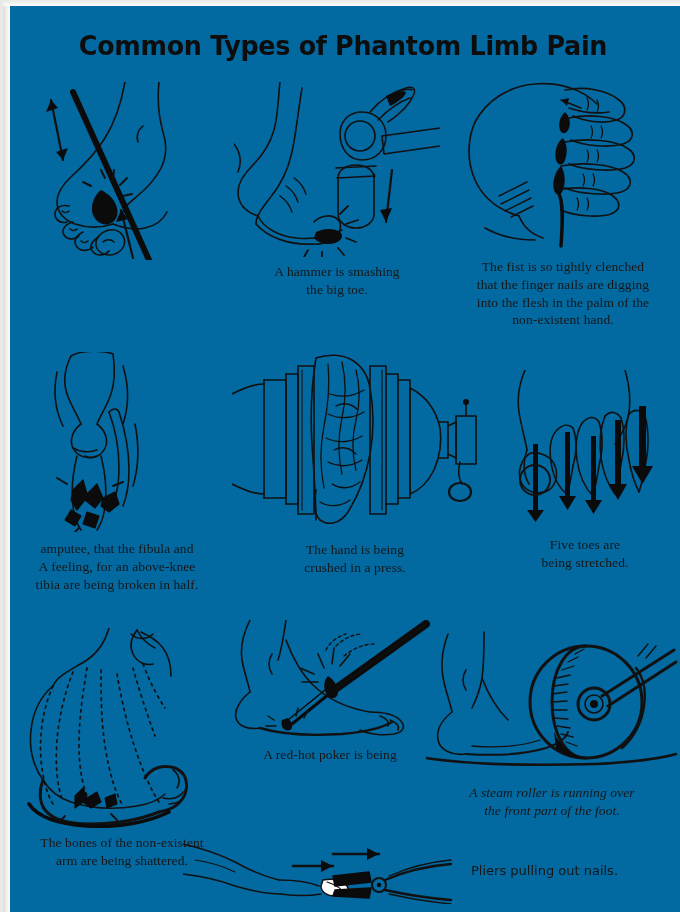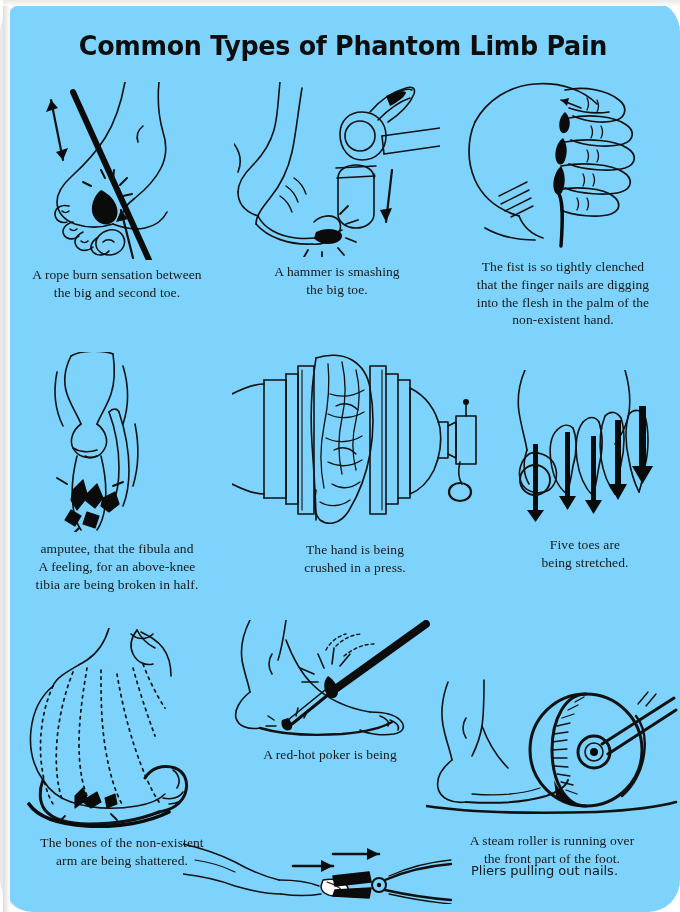--- a/index.html
+++ b/index.html
@@ -12,24 +12,23 @@
     width: 680px;
     height: 912px;
     overflow: hidden;
     font-family: "Liberation Serif", "DejaVu Serif", serif;
     color: #111111;
   }
   #poster {
     position: relative;
     width: 680px;
     height: 912px;
-    background: #7dd3fc;
+    background: #0369a1;
     box-sizing: border-box;
     border-left: 3px solid #e9e9e7;
-    border-radius: 32px;
   }
   .edge-shade {
     position: absolute;
     top: 0;
     left: 0;
     width: 7px;
     height: 912px;
     background: linear-gradient(to right, #dcdcda 0%, #f2f2f0 60%, #fbfbfa 100%);
     pointer-events: none;
   }
@@ -85,21 +84,21 @@
   #panel-rope-burn      { left: 8px;   top: 82px;  width: 212px; }
   #panel-hammer         { left: 228px; top: 82px;  width: 212px; }
   #panel-clenched-fist  { left: 444px; top: 78px;  width: 232px; }
 
   #panel-broken-bones   { left: 6px;   top: 352px; width: 216px; }
   #panel-hand-press     { left: 226px; top: 352px; width: 252px; }
   #panel-stretched-toes { left: 484px; top: 370px; width: 196px; }
 
   #panel-shattered-arm  { left: 4px;   top: 628px; width: 230px; }
   #panel-red-hot-poker  { left: 222px; top: 620px; width: 210px; }
-  #panel-steam-roller   { left: 420px; top: 676px; width: 258px; }
+  #panel-steam-roller   { left: 420px; top: 628px; width: 258px; font-style: italic; }
   #panel-pliers         { left: 180px; top: 838px; width: 500px; }
 
   #panel-rope-burn      .caption { margin-top: 6px; }
   #panel-hammer         .caption { margin-top: 6px; }
   #panel-clenched-fist  .caption { margin-top: 10px; }
   #panel-broken-bones   .caption { margin-top: 8px; }
   #panel-hand-press     .caption { margin-top: 14px; }
   #panel-stretched-toes .caption { margin-top: 14px; }
   #panel-shattered-arm  .caption { margin-top: 6px; }
   #panel-red-hot-poker  .caption { margin-top: 8px; }
@@ -153,24 +152,20 @@
       <path d="M74 104 L66 100" stroke-width="2"></path>
       <path d="M106 114 L115 112" stroke-width="2"></path>
 
       <path d="M34 18 L46 78" stroke-width="2.2"></path>
       <path d="M34 18 L29 30 L41 26 Z" fill="#0b0b0b" stroke="none"></path>
       <path d="M46 78 L51 66 L39 70 Z" fill="#0b0b0b" stroke="none"></path>
 
       <path d="M116 176 L104 128" stroke-width="2.2"></path>
       <path d="M104 128 L99 140 L111 137 Z" fill="#0b0b0b" stroke="none"></path>
     </svg>
-    <div class="caption">
-      <span class="caption-line">A rope burn sensation between</span>
-      <span class="caption-line">the big and second toe.</span>
-    </div>
   </div>
 
   <div class="panel" id="panel-hammer">
     <svg class="art" width="206" height="175" viewBox="0 0 206 175" fill="none" stroke="#111" stroke-width="1.6" stroke-linecap="round" stroke-linejoin="round">
 
       <path d="M46 0 C44 18 44 34 40 48 C36 62 28 74 18 84 C10 92 4 100 4 110"></path>
       <path d="M4 110 C4 122 12 130 24 134"></path>
 
       <path d="M0 62 C6 70 8 80 4 90"></path>
 

